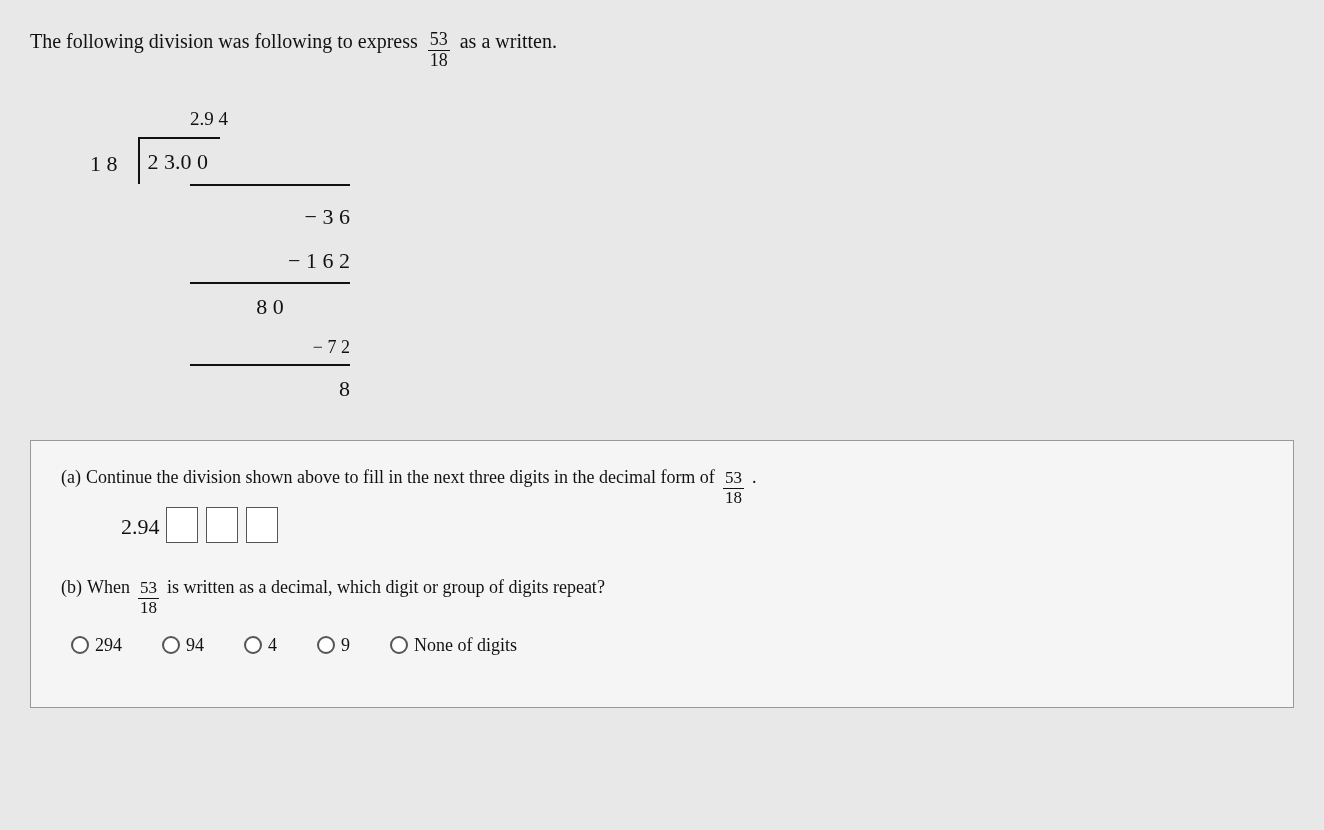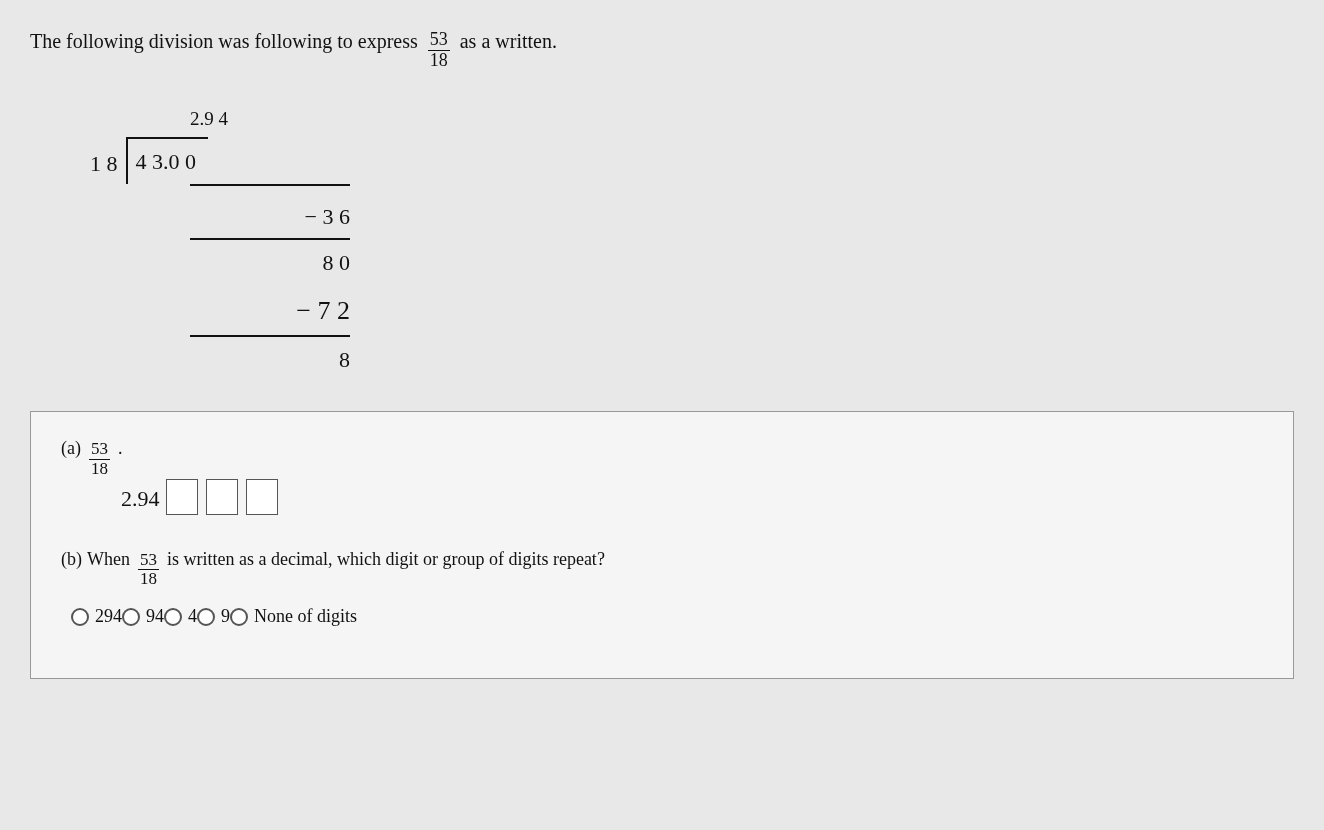--- a/index.html
+++ b/index.html
@@ -72,20 +72,21 @@
       margin: 0 2px;
       vertical-align: middle;
     }
     .question-b {
       margin-bottom: 18px;
       line-height: 1.5;
     }
     .radio-options {
       display: flex;
       align-items: flex-end;
+      gap: 40px;
       margin-left: 10px;
     }
     .radio-option {
       display: flex;
       align-items: center;
       gap: 6px;
       font-size: 18px;
       cursor: pointer;
     }
     .radio-circle {
@@ -125,47 +126,51 @@
   <span>as a written.</span>
 </div>
 
 <div class="division-work">
 
   <div style="margin-left:100px; margin-bottom:0; font-size:19px;">
     <span>2.9 4</span>
   </div>
 
   <div style="display:flex; align-items:flex-end; font-size:22px; margin-bottom:0;">
-    <span style="margin-right:8px;font-family:Liberation Serif, serif;">1 8</span>
+    <span style="margin-right:20px;font-family:Liberation Serif, serif;">1 8</span>
     <span style="display:inline-block; border-top:2px solid #111; border-left:2px solid #111; padding: 2px 12px 2px 8px;">
-      <span>4 3.0 0</span>
+      <span>2 3.0 0</span>
     </span>
   </div>
 
   <div style="margin-left:100px;">
     <div class="row" style="display:flex; justify-content:flex-end; width:160px; font-size:22px; border-top:2px solid #111; padding-top:10px;">
       <span>− 3 6</span>
     </div>
-    <div class="row" style="display:flex; justify-content:flex-end; width:160px; font-size:22px; border-top:2px solid #111; padding-top:2px;">
+    <div class="row" style="display:flex; justify-content:flex-end; width:160px; font-size:22px; padding-top:2px;">
+      <span>− 1 6 2</span>
+    </div>
+    <div class="row" style="display:flex; justify-content:center; width:160px; font-size:22px; border-top:2px solid #111; padding-top:2px;">
       <span>8 0</span>
     </div>
-    <div class="row" style="display:flex; justify-content:flex-end; width:160px; font-size:26px; padding-top:2px;">
+    <div class="row" style="display:flex; justify-content:flex-end; width:160px; font-size:18px; padding-top:2px;">
       <span>− 7 2</span>
     </div>
     <div class="row" style="display:flex; justify-content:flex-end; width:160px; font-size:22px; border-top:2px solid #111; padding-top:2px;">
       <span>8</span>
     </div>
   </div>
 </div>
 
 <div class="question-box">
 
   <div class="question-a">
     <div style="display:flex; align-items:baseline; flex-wrap:wrap; gap:5px; font-size:18px; line-height:1.8;">
       <span style="font-size:18px;">(a)</span>
+      <span>Continue the division shown above to fill in the next three digits in the decimal form of</span>
       <span class="frac-inline">
         <span class="numer">53</span>
         <span class="denom">18</span>
       </span>
       <span>.</span>
     </div>
 
     <div class="answer-display">
       <span style="font-size:22px;">2.94</span>
       <span class="input-box"></span>

